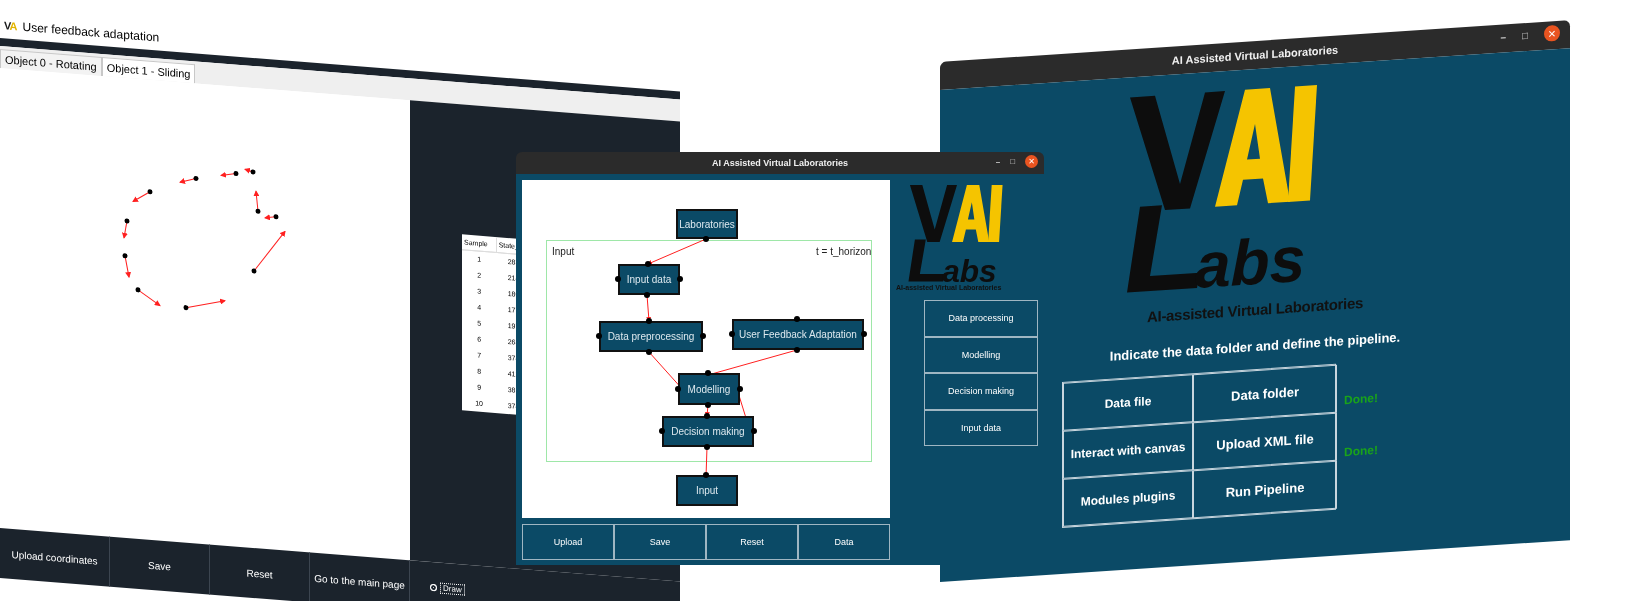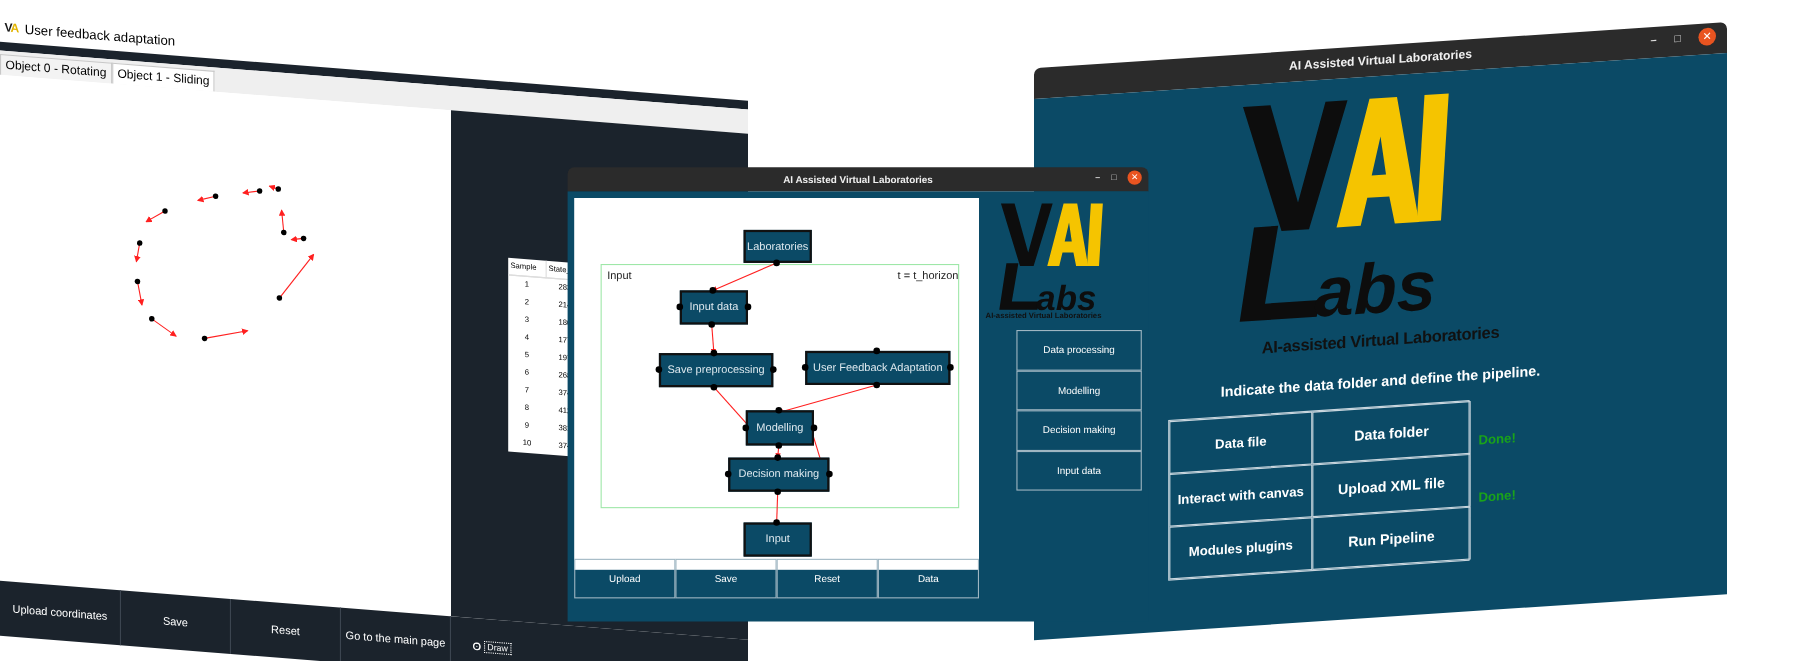--- a/index.html
+++ b/index.html
@@ -65,21 +65,21 @@
   .loop-label { position: absolute; font-size: 10px; color: #222; }
   .node { position: absolute; background: #0b4a66; border: 2px solid #111; color: #dde8ee; font-size: 10px;
     display: flex; align-items: center; justify-content: center; white-space: nowrap; }
   .port { position: absolute; width: 6px; height: 6px; background: #000; border-radius: 50%; }
   .wm-side { position: absolute; left: 380px; top: 6px; width: 142px; }
   .wm-logo { width: 142px; height: 108px; position: relative; }
   .wm-logo-sub { position: absolute; left: 0; top: 104px; font-size: 7px; color: #111; font-weight: bold; white-space: nowrap; }
   .wm-menu { position: absolute; left: 0; top: 120px; width: 142px; }
   .wm-mbtn { height: 36.5px; border: 1px solid #9fb6c2; color: #fff; font-size: 9px;
     display: flex; align-items: center; justify-content: center; margin-bottom: 0; margin-left: 28px; }
-  .wm-bottom { position: absolute; left: 6px; top: 334px; display: flex; }
+  .wm-bottom { position: absolute; left: 6px; top: 350px; display: flex; }
   .wm-bbtn { width: 92px; height: 36px; border: 1px solid #9fb6c2; color: #fff; font-size: 9px;
     display: flex; align-items: center; justify-content: center; }
 </style>
 </head>
 <body>
 
 <div class="win-left">
   <div class="wl-title">
     <span class="wl-logo">V<b>A</b></span>
     <span>User feedback adaptation</span>
@@ -264,21 +264,21 @@
           <line x1="127" y1="172" x2="162" y2="211"></line>
           <line x1="275" y1="170" x2="186" y2="195"></line>
           <line x1="186" y1="225" x2="185" y2="236"></line>
           <line x1="228" y1="251" x2="215" y2="209"></line>
           <line x1="185" y1="267" x2="184" y2="297"></line>
         </g>
       </svg>
 
       <div class="node" style="left:154px; top:29px; width:62px; height:30px;">Laboratories</div>
       <div class="node" style="left:96px; top:84px; width:62px; height:31px;">Input data</div>
-      <div class="node" style="left:77px; top:141px; width:104px; height:31px;">Save preprocessing</div>
+      <div class="node" style="left:77px; top:141px; width:104px; height:31px;">Data preprocessing</div>
       <div class="node" style="left:210px; top:139px; width:132px; height:31px;">User Feedback Adaptation</div>
       <div class="node" style="left:156px; top:193px; width:62px; height:32px;">Modelling</div>
       <div class="node" style="left:140px; top:236px; width:92px; height:31px;">Decision making</div>
       <div class="node" style="left:154px; top:295px; width:62px; height:31px;">Input</div>
 
       <div class="port" style="left:181px; top:56px;"></div>
       <div class="port" style="left:123px; top:81px;"></div>
       <div class="port" style="left:93px; top:96px;"></div>
       <div class="port" style="left:155px; top:96px;"></div>
       <div class="port" style="left:122px; top:112px;"></div>

